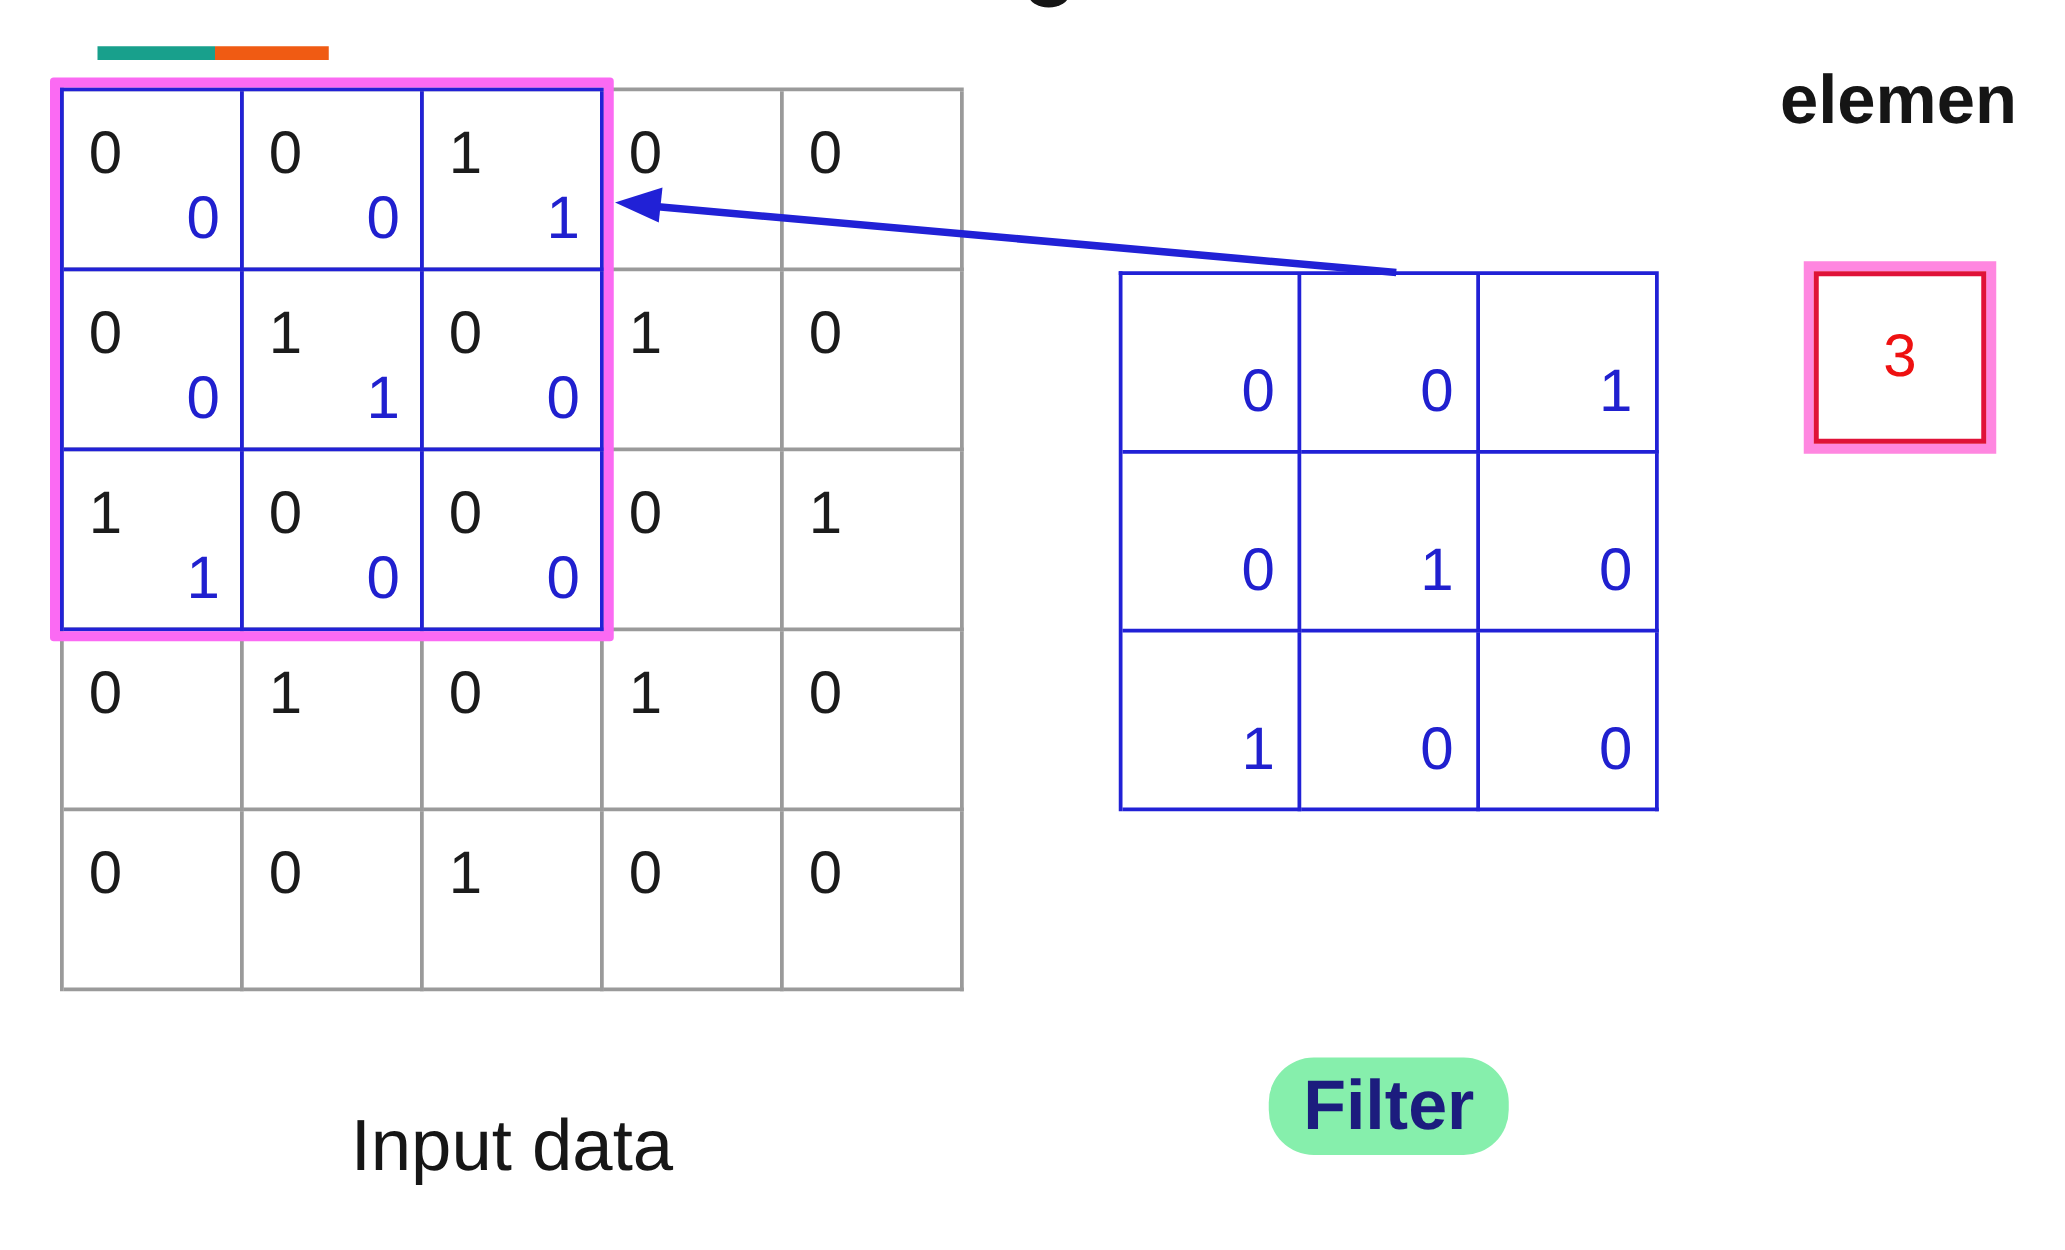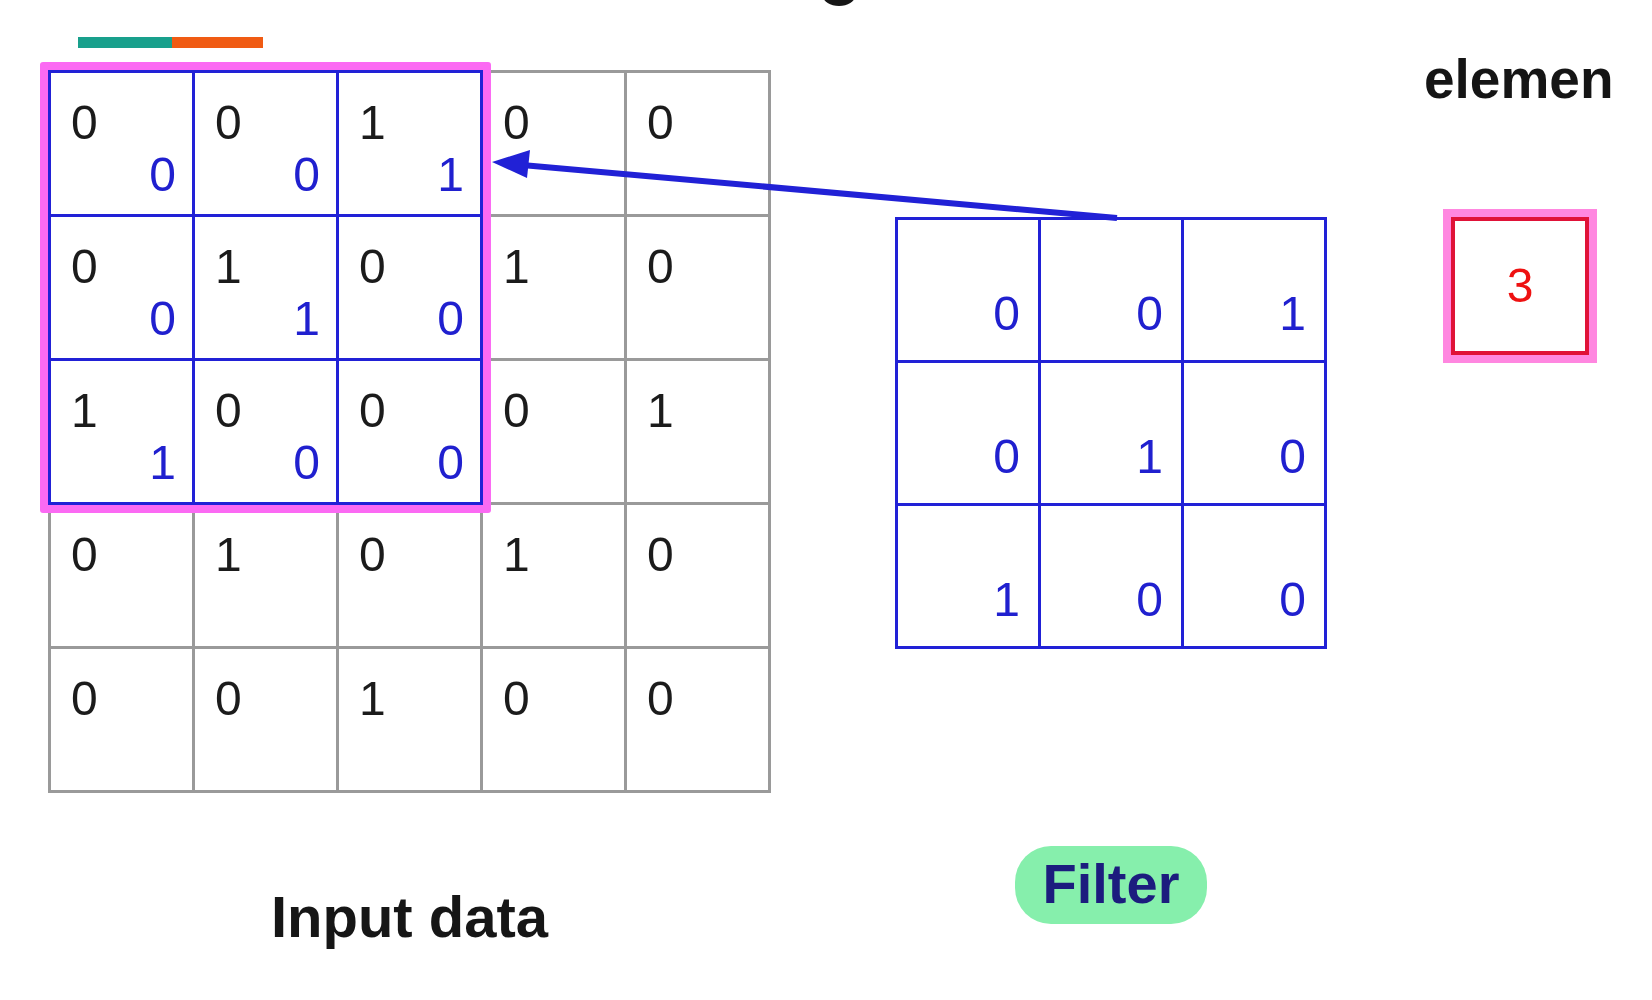--- a/index.html
+++ b/index.html
@@ -73,21 +73,21 @@
     box-sizing:border-box;border:8px solid #ff87e0;
   }
   .result-box-inner{
     position:absolute;inset:0;border:4px solid #e01238;
     display:flex;align-items:center;justify-content:center;
   }
   .result-value{font-size:48px;line-height:1;color:#ee1111;}
   
   .input-caption{
     position:absolute;left:48px;top:888px;width:723px;text-align:center;
-    font-size:58px;line-height:1;font-weight:bold;color:#161616;
+    font-size:58px;line-height:1;font-weight:normal;color:#161616;
   }
   .kernel-caption{
     position:absolute;left:895px;top:846px;width:432px;text-align:center;
   }
   .filter-pill{
     display:inline-block;background:#86efac;border-radius:36px;
     padding:10px 28px 12px 28px;
   }
   .filter-label{font-size:56px;line-height:1;font-weight:bold;color:#1c1c7e;}
   .kernel-label{

